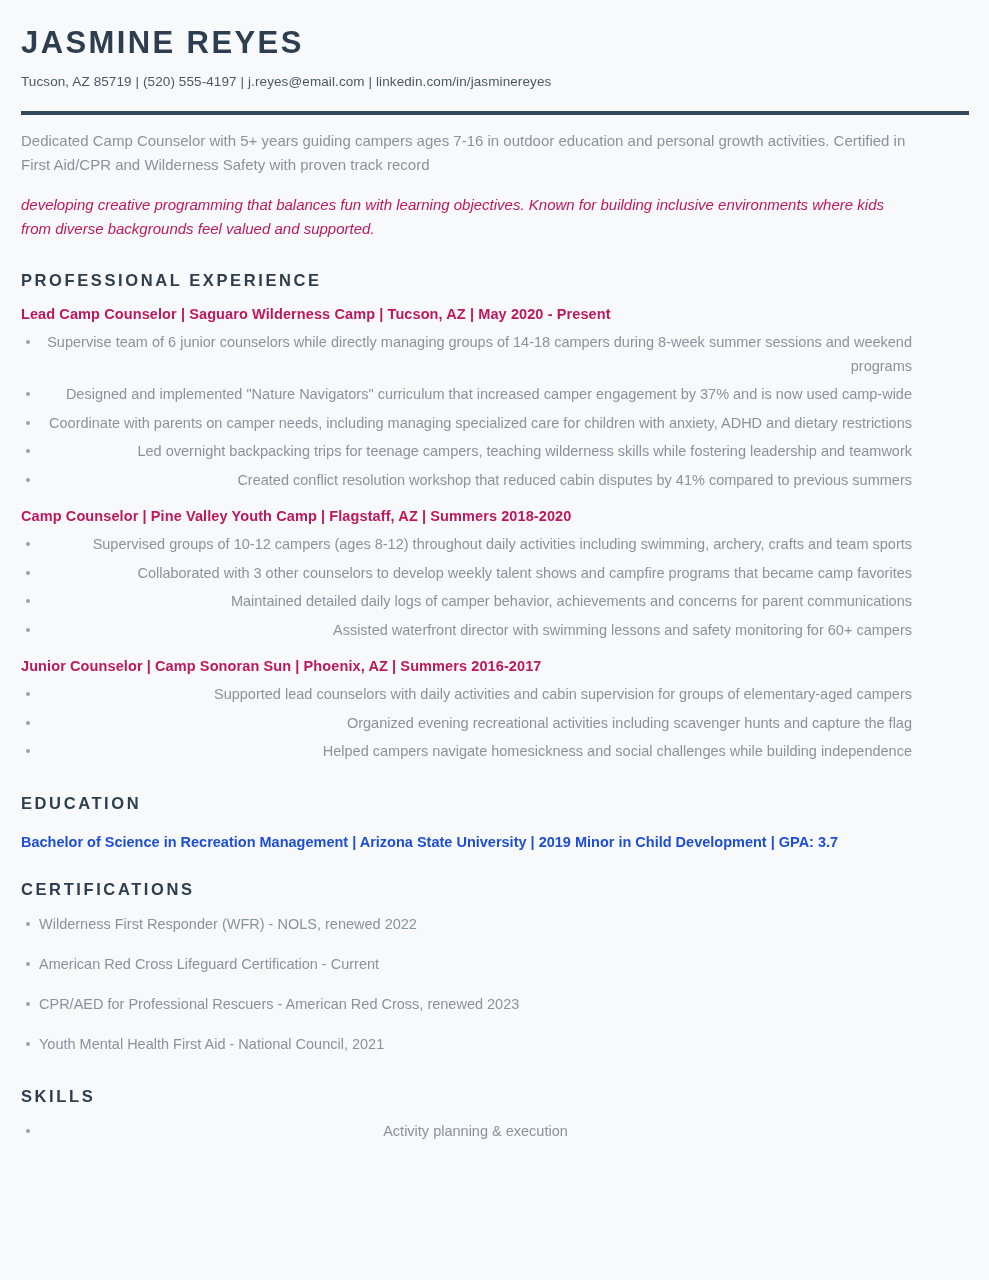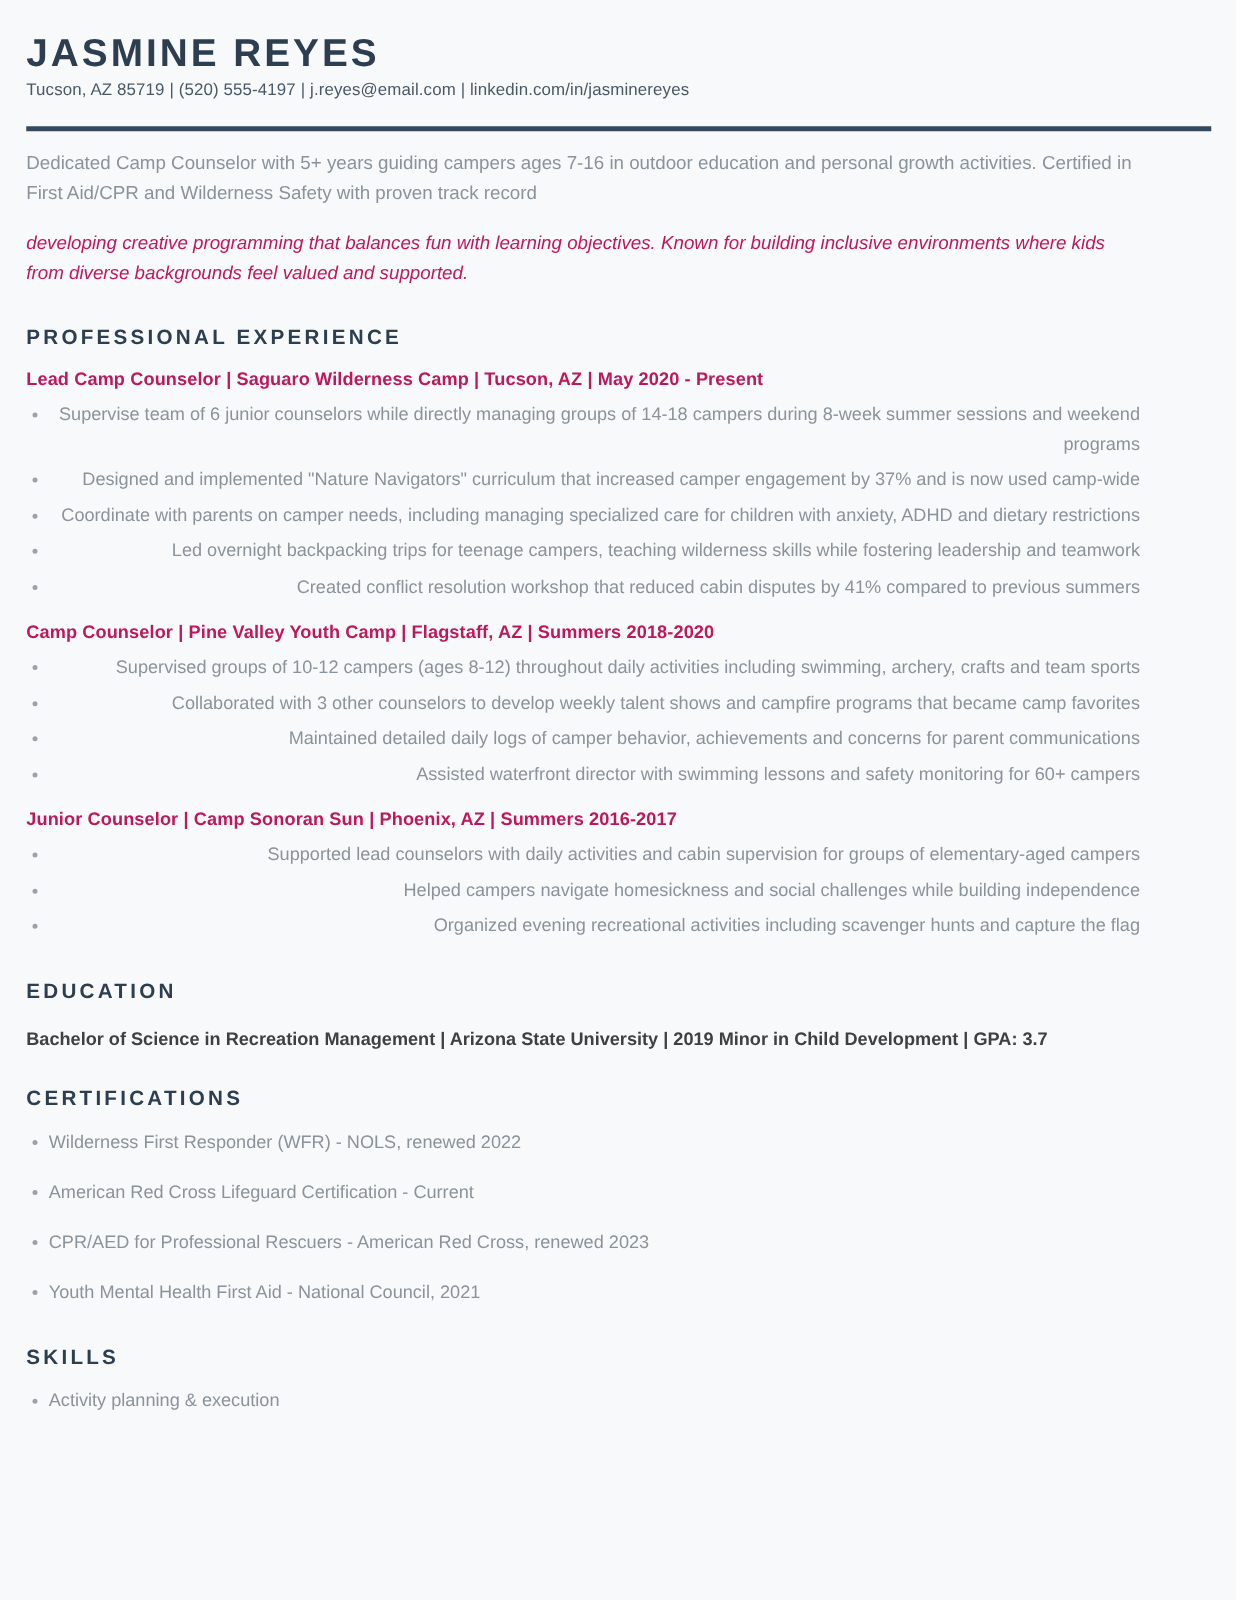--- a/index.html
+++ b/index.html
@@ -23,21 +23,21 @@
     font-size: 31px;
     font-weight: bold;
     color: #2c3e50;
     letter-spacing: 2.4px;
     line-height: 1.1;
     margin: 0 0 0 0;
   }
   .contact {
     font-size: 13.5px;
     color: #4a5866;
-    margin-top: 4px;
+    margin-top: 14px;
     letter-spacing: 0.1px;
   }
   .rule {
     border: 0;
     border-top: 4px solid #34495e;
     margin: 22px 0 0 0;
     width: 948px;
   }
   .intro {
     font-size: 15px;
@@ -90,21 +90,21 @@
     left: 5px;
     top: 9px;
     width: 4px;
     height: 4px;
     border-radius: 50%;
     background: #9aa3aa;
   }
   .edu-line {
     font-size: 14.5px;
     font-weight: bold;
-    color: #404040;
+    color: #1d4ed8;
     margin-top: 21px;
   }
   .section-block {
     margin: 0;
   }
   ul.cert-list {
     list-style: none;
     margin: 14px 0 0 0;
     padding: 0;
   }
@@ -131,20 +131,21 @@
     margin: 14px 0 0 0;
     padding: 0;
   }
   ul.skill-list li {
     position: relative;
     padding-left: 18px;
     font-size: 14.5px;
     color: #8a939b;
     line-height: 1.6;
     margin-bottom: 10px;
+    text-align: center;
   }
   ul.skill-list li::before {
     content: "";
     position: absolute;
     left: 5px;
     top: 9px;
     width: 4px;
     height: 4px;
     border-radius: 50%;
     background: #9aa3aa;
@@ -188,22 +189,22 @@
         <li>Collaborated with 3 other counselors to develop weekly talent shows and campfire programs that became camp favorites</li>
         <li>Maintained detailed daily logs of camper behavior, achievements and concerns for parent communications</li>
         <li>Assisted waterfront director with swimming lessons and safety monitoring for 60+ campers</li>
       </ul>
     </div>
 
     <div>
       <div class="job-title">Junior Counselor | Camp Sonoran Sun | Phoenix, AZ | Summers 2016-2017</div>
       <ul class="bullets">
         <li>Supported lead counselors with daily activities and cabin supervision for groups of elementary-aged campers</li>
+        <li>Organized evening recreational activities including scavenger hunts and capture the flag</li>
         <li>Helped campers navigate homesickness and social challenges while building independence</li>
-        <li>Organized evening recreational activities including scavenger hunts and capture the flag</li>
       </ul>
     </div>
   </div>
 
   <div class="section-block">
     <h2 class="section-heading">EDUCATION</h2>
     <div class="edu-line">Bachelor of Science in Recreation Management | Arizona State University | 2019 Minor in Child Development | GPA: 3.7</div>
   </div>
 
   <div class="section-block">

